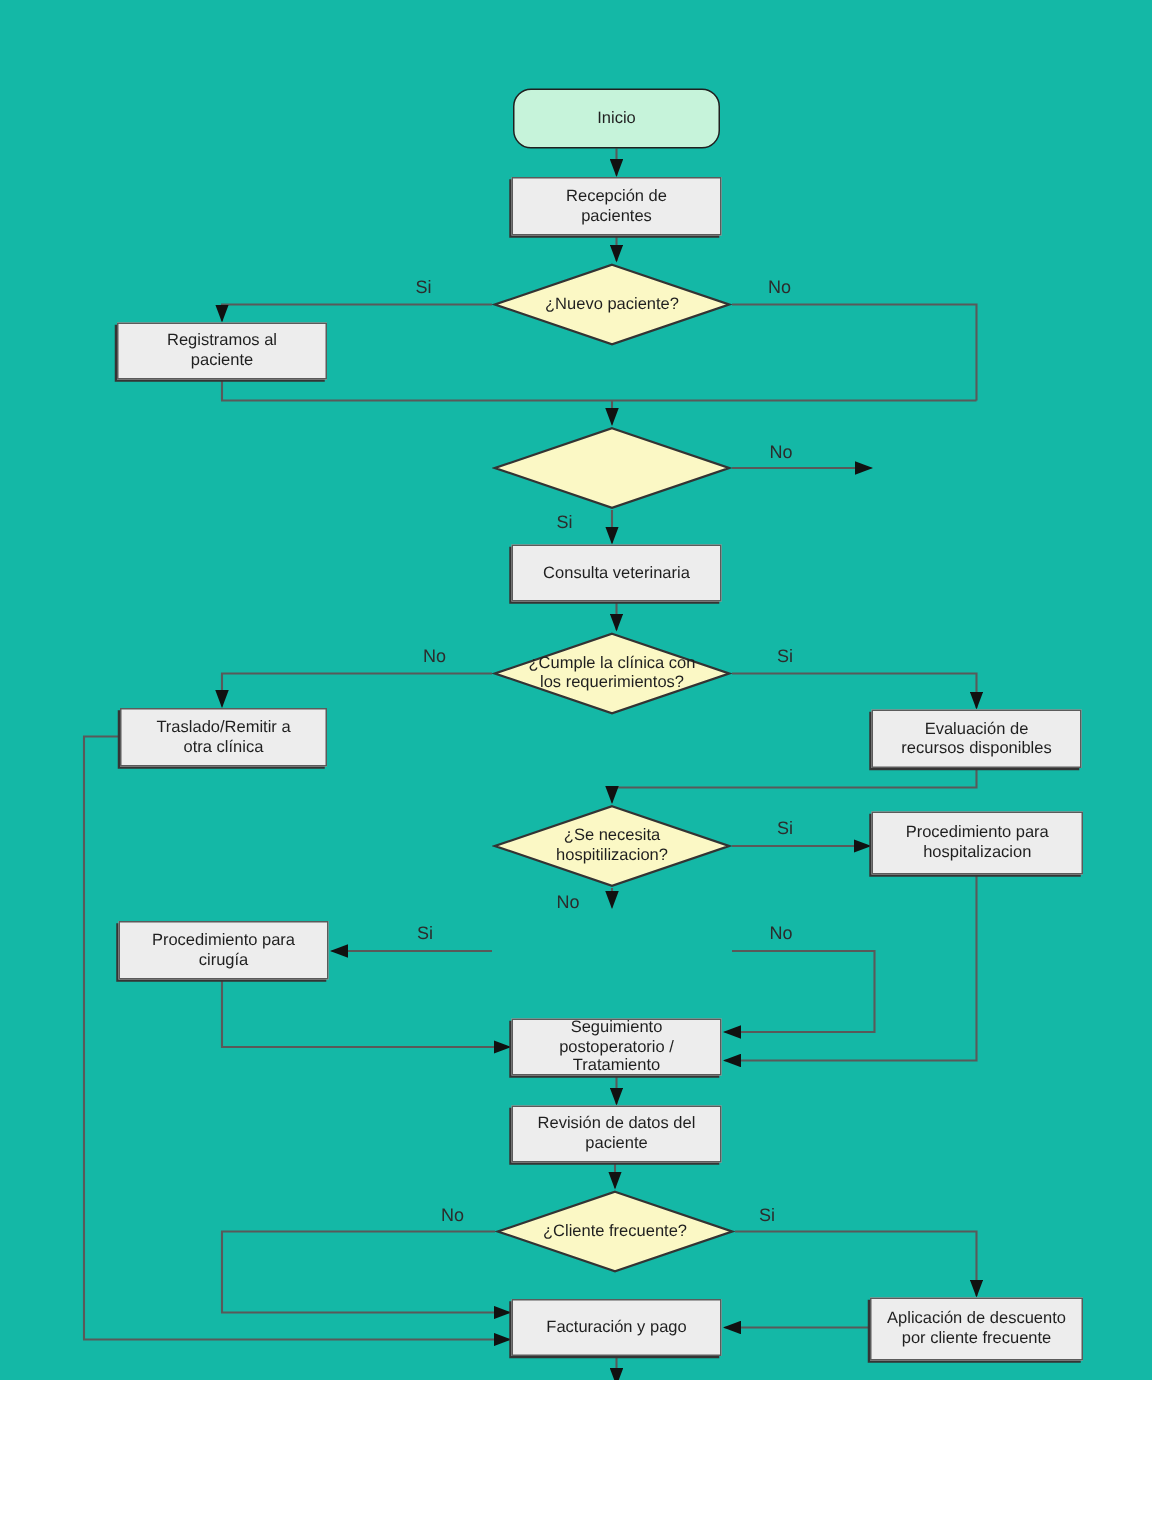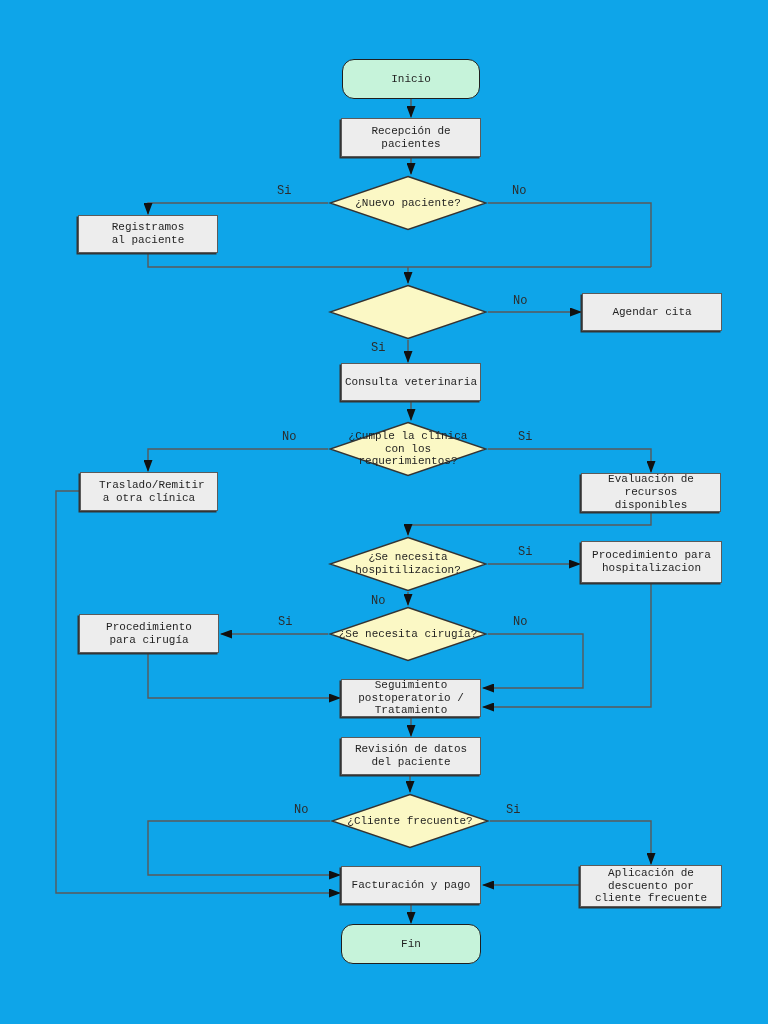--- a/index.html
+++ b/index.html
@@ -1,17 +1,17 @@
 <!DOCTYPE html>
 <html><head>
 <meta charset="utf-8">
 <style>
   html,body{margin:0;padding:0;background:#ffffff;}
-  .canvas{position:relative;width:768px;height:1024px;background:#0ea5e9;overflow:hidden;
-          font-family:Liberation Mono, monospace;}
+  .canvas{position:relative;width:768px;height:920px;background:#14b8a6;overflow:hidden;
+          font-family:Liberation Sans, sans-serif;}
   #edges{position:absolute;left:0;top:0;z-index:0;}
   path.e{fill:none;stroke:#595959;stroke-width:1.4px;}
   .node{position:absolute;display:flex;align-items:center;justify-content:center;
         text-align:center;font-size:11px;color:#1f1f1f;box-sizing:border-box;z-index:1;}
   .process{background:#ededed;border:1px solid #5b5b5b;box-shadow:-1.5px 1.5px 0 #343434;}
   .terminal{background:#c6f3da;border:1.5px solid #1f1f1f;border-radius:12px;}
   .decision{background:transparent;border:none;}
   .decision svg{position:absolute;left:0;top:0;}
   .lbl{line-height:1.18;position:relative;z-index:2;}
   .branch{position:absolute;font-size:12px;color:#2c2c2c;z-index:2;}
@@ -76,23 +76,20 @@
   </div>
 
   <div class="node decision" style="left:328px;top:284px;width:160px;height:56px">
     <svg width="160" height="56" viewBox="0 0 160 56">
       <polygon points="80,1.5 158,28 80,54.5 2,28" fill="#fbf8c5" stroke="#333333" stroke-width="1.5"></polygon>
     </svg>
   </div>
   <span class="branch" style="left:513px;top:294px">No</span>
   <span class="branch" style="left:371px;top:341px">Si</span>
 
-  <div class="node process" style="left:582px;top:293px;width:140px;height:38px">
-    <span class="lbl">Agendar cita</span>
-  </div>
 
   <div class="node process" style="left:341px;top:363px;width:140px;height:38px">
     <span class="lbl">Consulta veterinaria</span>
   </div>
 
   <div class="node decision" style="left:328px;top:421px;width:160px;height:56px">
     <svg width="160" height="56" viewBox="0 0 160 56">
       <polygon points="80,1.5 158,28 80,54.5 2,28" fill="#fbf8c5" stroke="#333333" stroke-width="1.5"></polygon>
     </svg>
     <span class="lbl" style="max-width:128px">¿Cumple la clínica con los requerimientos?</span>
@@ -114,26 +111,20 @@
     </svg>
     <span class="lbl" style="max-width:110px">¿Se necesita hospitilizacion?</span>
   </div>
   <span class="branch" style="left:518px;top:545px">Si</span>
   <span class="branch" style="left:371px;top:594px">No</span>
 
   <div class="node process" style="left:581px;top:541px;width:141px;height:42px">
     <span class="lbl" style="max-width:120px">Procedimiento para hospitalizacion</span>
   </div>
 
-  <div class="node decision" style="left:328px;top:606px;width:160px;height:56px">
-    <svg width="160" height="56" viewBox="0 0 160 56">
-      <polygon points="80,1.5 158,28 80,54.5 2,28" fill="#fbf8c5" stroke="#333333" stroke-width="1.5"></polygon>
-    </svg>
-    <span class="lbl" style="max-width:140px">¿Se necesita cirugía?</span>
-  </div>
   <span class="branch" style="left:278px;top:615px">Si</span>
   <span class="branch" style="left:513px;top:615px">No</span>
 
   <div class="node process" style="left:79px;top:614px;width:140px;height:39px">
     <span class="lbl" style="max-width:110px">Procedimiento para cirugía</span>
   </div>
 
   <div class="node process" style="left:341px;top:679px;width:140px;height:38px">
     <span class="lbl" style="max-width:110px">Seguimiento postoperatorio / Tratamiento</span>
   </div>

